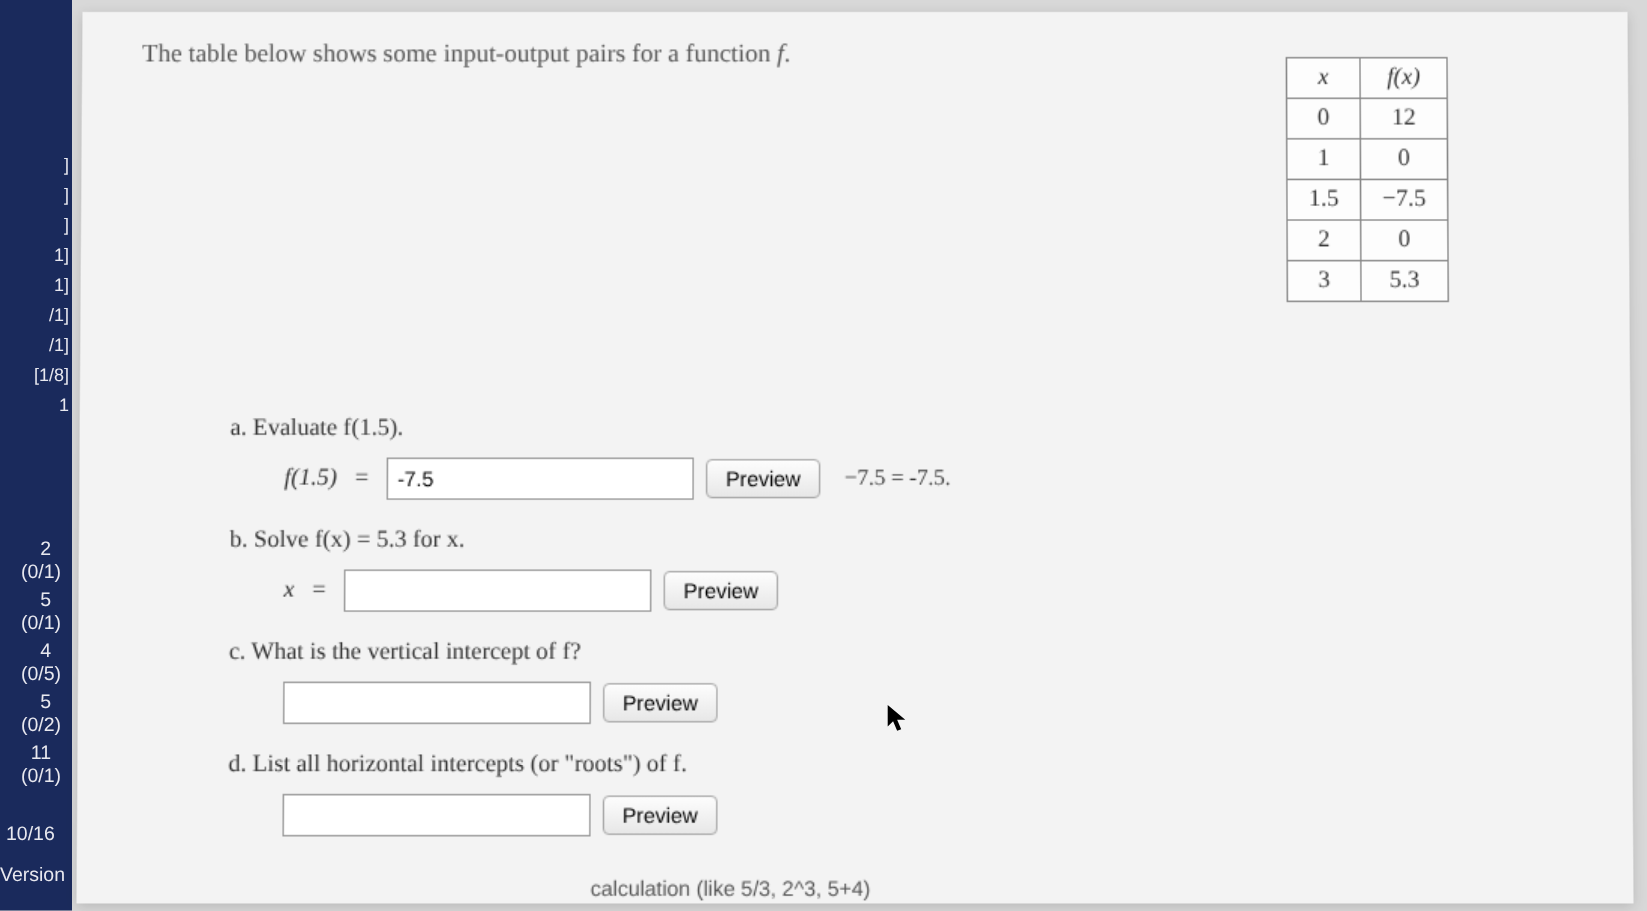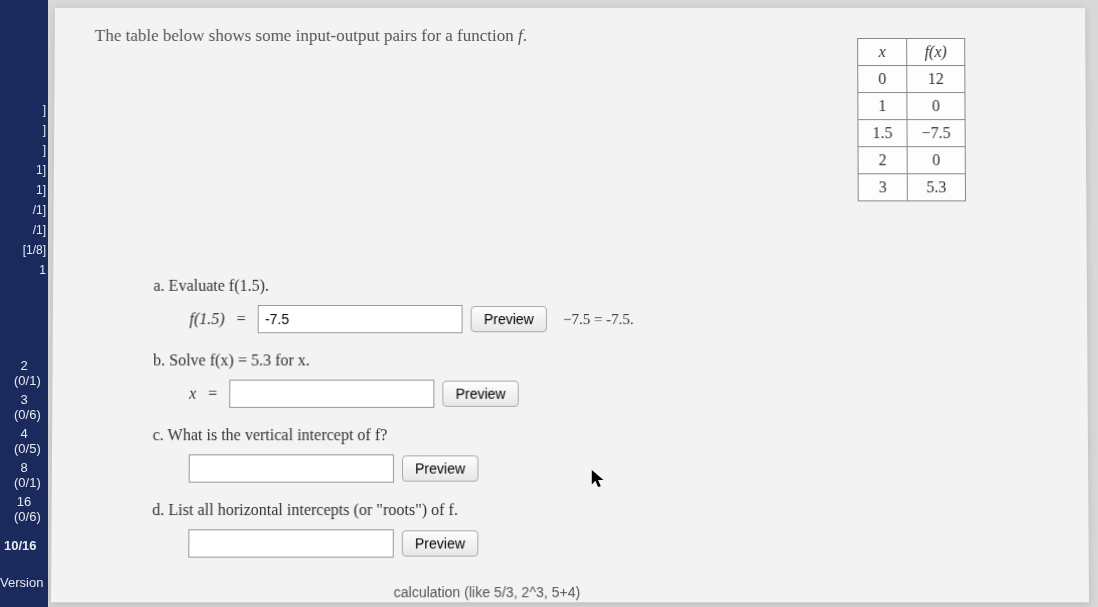--- a/index.html
+++ b/index.html
@@ -25,31 +25,30 @@
     padding-top: 100px;
     box-sizing: border-box;
     overflow: hidden;
   }
   .sidebar .nav-item {
     padding: 3px 2px;
     text-align: right;
   }
   .sidebar .score-item {
     padding: 2px 14px;
-    text-align: center;
+    text-align: right;
     font-size: 13px;
   }
   .sidebar .total {
-    margin-top: 12px;
+    margin-top: 22px;
     font-size: 13px;
     padding-left: 4px;
-    font-weight: bold;
   }
   .sidebar .version {
-    margin-top: 22px;
+    margin-top: 12px;
     font-size: 13px;
     padding-left: 0;
   }
   .page {
     position: absolute;
     left: 55px;
     top: 8px;
     width: 1030px;
     height: 590px;
     background: #f3f3f3;
@@ -156,24 +155,24 @@
   <div class="nav-item">]</div>
   <div class="nav-item">]</div>
   <div class="nav-item">1]</div>
   <div class="nav-item">1]</div>
   <div class="nav-item">/1]</div>
   <div class="nav-item">/1]</div>
   <div class="nav-item">[1/8]</div>
   <div class="nav-item">1</div>
   <div style="height:76px"></div>
   <div class="score-item">2 (0/1)</div>
-  <div class="score-item">3 (0/6)</div>
+  <div class="score-item">5 (0/1)</div>
   <div class="score-item">4 (0/5)</div>
-  <div class="score-item">8 (0/1)</div>
-  <div class="score-item">16 (0/6)</div>
+  <div class="score-item">5 (0/2)</div>
+  <div class="score-item">11 (0/1)</div>
   <div class="total">10/16</div>
   <div class="version">Version</div>
 </div>
 
 <div class="page">
   <div class="instr">
     <span>The table below shows some input-output pairs for a function </span><span class="math-var">f</span>.
   </div>
 
   <table class="fn-table">

